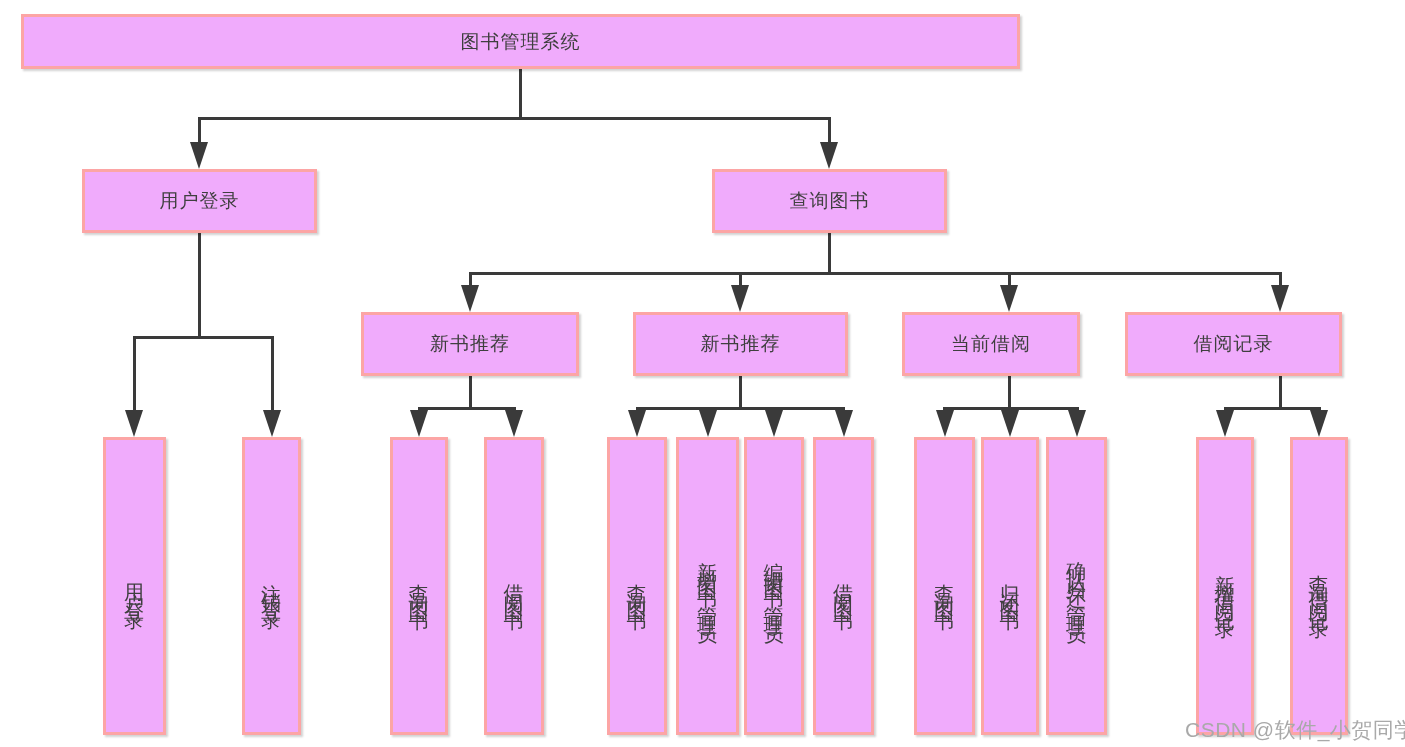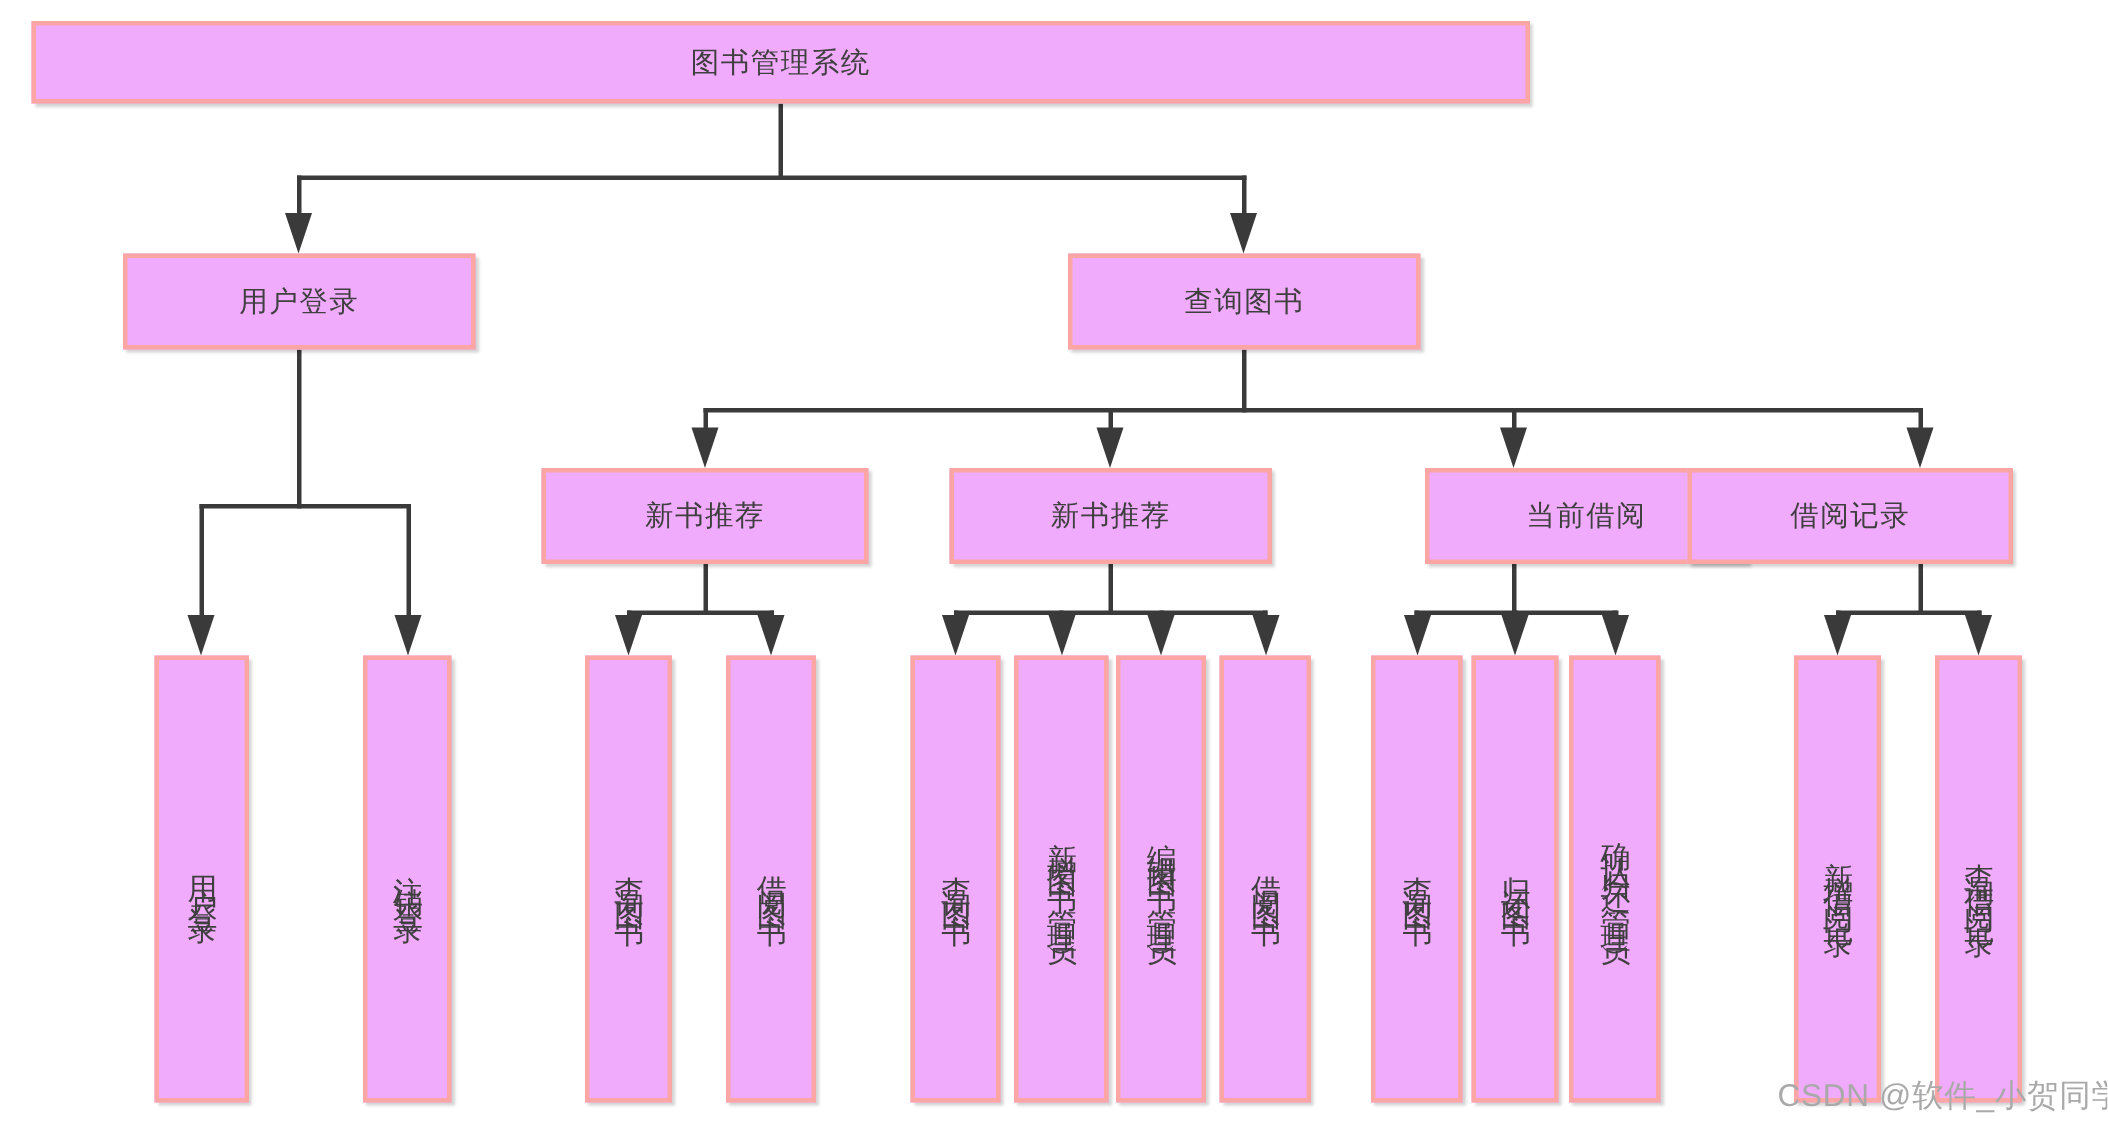--- a/index.html
+++ b/index.html
@@ -56,21 +56,21 @@
 
 <div class="canvas">
 
   <div class="box" style="left:21px;top:14px;width:999px;height:55px">图书管理系统</div>
 
   <div class="box" style="left:82px;top:169px;width:235px;height:64px">用户登录</div>
   <div class="box" style="left:712px;top:169px;width:235px;height:64px">查询图书</div>
 
   <div class="box" style="left:361px;top:312px;width:218px;height:64px">新书推荐</div>
   <div class="box" style="left:633px;top:312px;width:215px;height:64px">新书推荐</div>
-  <div class="box" style="left:950px;top:312px;width:215px;height:64px">当前借阅</div>
+  <div class="box" style="left:902px;top:312px;width:178px;height:64px">当前借阅</div>
   <div class="box" style="left:1125px;top:312px;width:217px;height:64px">借阅记录</div>
 
   <div class="box vbox" style="left:103px;top:437px;width:63px;height:298px">用户登录</div>
   <div class="box vbox" style="left:242px;top:437px;width:59px;height:298px">注销登录</div>
 
   <div class="box vbox" style="left:390px;top:437px;width:58px;height:298px">查询图书</div>
   <div class="box vbox" style="left:484px;top:437px;width:60px;height:298px">借阅图书</div>
 
   <div class="box vbox" style="left:607px;top:437px;width:60px;height:298px">查询图书</div>
   <div class="box vbox" style="left:676px;top:437px;width:63px;height:298px">新增图书（管理员）</div>

